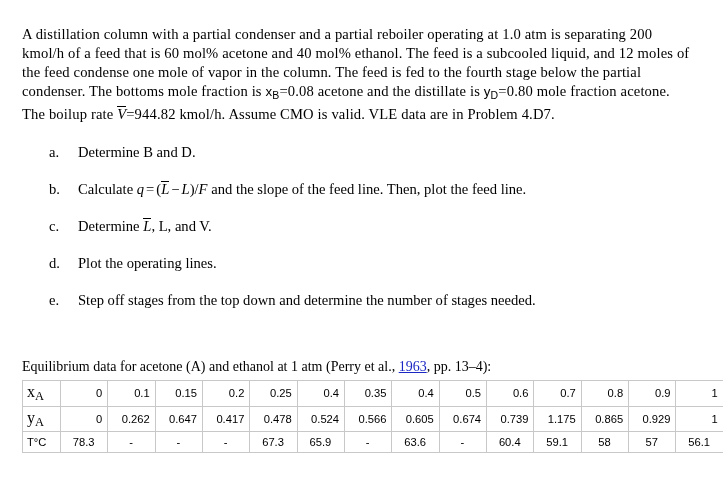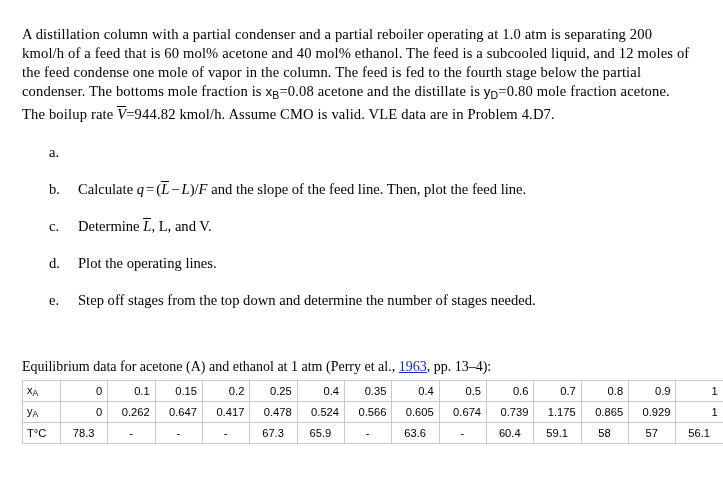--- a/index.html
+++ b/index.html
@@ -112,21 +112,22 @@
     height: 21px;
     vertical-align: middle;
     white-space: nowrap;
     overflow: hidden;
   }
   td.rowlab {
     border: none;
     width: 38px;
     text-align: left;
     padding-left: 12px;
-    font-size: 11px;
+    font-size: 16px;
+    font-family: Liberation Serif, serif;
   }
   td.rowlab-boxed {
     border: 1px solid #c8c8c8;
     width: 38px;
     text-align: left;
     padding-left: 12px;
   }
   td.num { text-align: right; }
   td.numleft { text-align: center; }
   .lab-sub {
@@ -140,20 +141,21 @@
 <div id="page">
 
   <p class="problem-body">
     <span>A distillation column with a partial condenser and a partial reboiler operating at 1.0 atm is separating 200 kmol/h of a feed that is 60 mol% acetone and 40 mol% ethanol. The feed is a subcooled liquid, and 12 moles of the feed condense one mole of vapor in the column. The feed is fed to the fourth stage below the partial condenser. The bottoms mole fraction is </span><span class="sansvar">x</span><span class="sub">B</span><span>=0.08 acetone and the distillate is </span><span class="sansvar">y</span><span class="sub">D</span><span>=0.80 mole fraction acetone. The boilup rate </span><span class="mathvar overbar">V</span><span>=944.82 kmol/h. Assume CMO is valid. VLE data are in Problem 4.D7.</span>
   </p>
 
   <div class="task-list">
 
     <div class="task-item">
       <span class="task-marker">a.</span>
+      <span>Determine B and D.</span>
     </div>
 
     <div class="task-item">
       <span class="task-marker">b.</span><span>Calculate </span><span class="math-inline">q</span><span class="math-op">=</span><span class="math-paren">(</span><span class="math-inline overbar">L</span><span class="math-op">−</span><span class="math-inline">L</span><span class="math-paren">)</span><span class="math-paren">/</span><span class="math-inline">F</span><span> and the slope of the feed line. Then, plot the feed line.</span>
     </div>
 
     <div class="task-item">
       <span class="task-marker">c.</span><span>Determine </span><span class="math-inline overbar">L</span><span>, L, and V.</span>
     </div>
 

